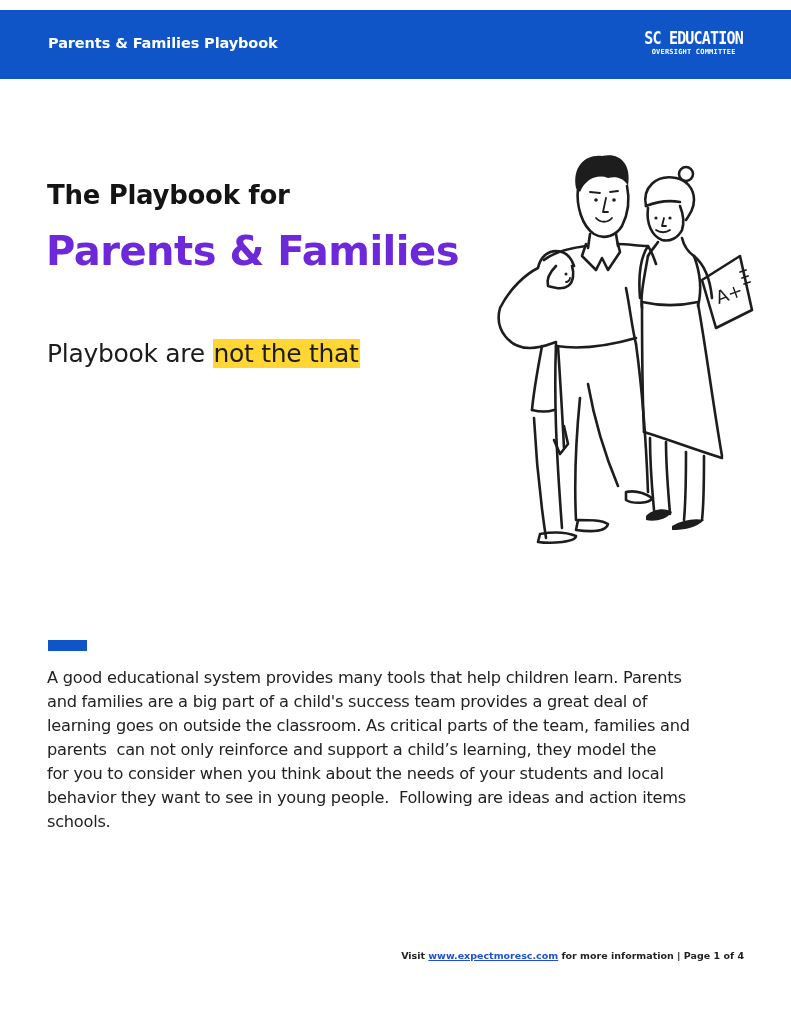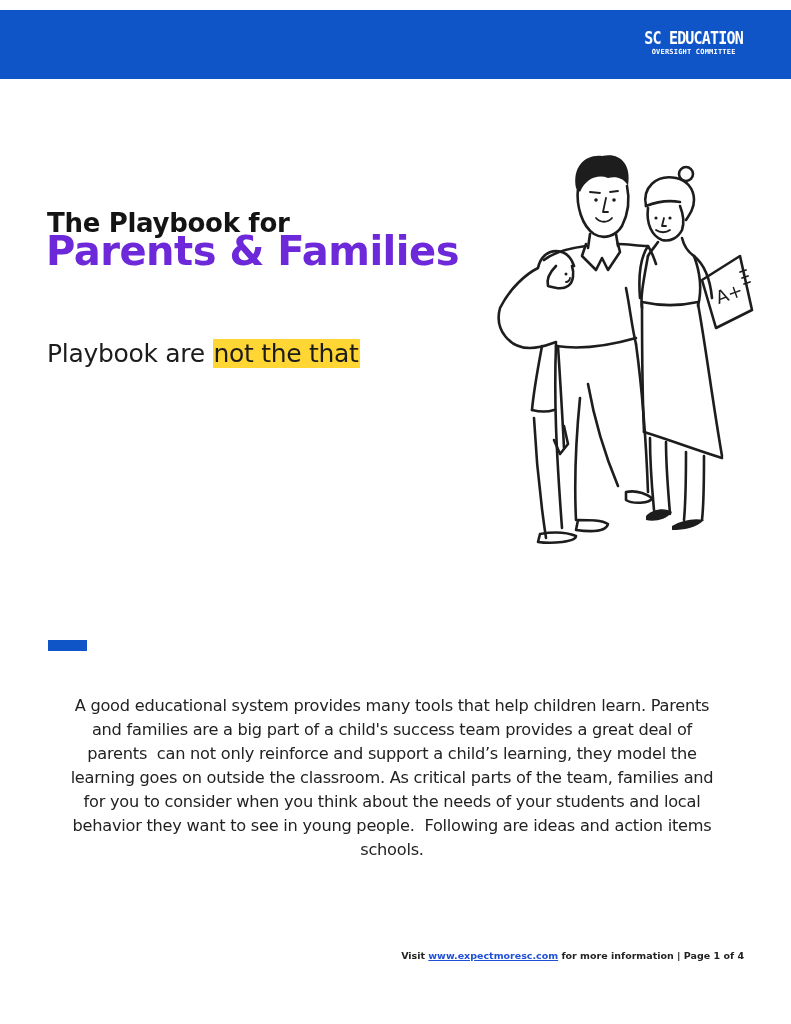--- a/index.html
+++ b/index.html
@@ -16,58 +16,59 @@
       font-family: "DejaVu Sans", sans-serif;
     }
     .logo {
       position: absolute; right: 48px; top: 21px; text-align: center; color: #ffffff;
       font-family: "DejaVu Sans Mono", monospace; line-height: 1;
     }
     .logo-main { font-size: 15px; font-weight: bold; letter-spacing: -0.8px; transform: scaleY(1.15); display: block; }
     .logo-sub { font-size: 7px; font-weight: bold; letter-spacing: 0.2px; display: block; margin-top: 3px; }
 
     .kicker {
-      position: absolute; left: 47px; top: 208px;
+      position: absolute; left: 47px; top: 180px;
       font-size: 26px; font-weight: bold; color: #141414; letter-spacing: -0.3px;
     }
     .title {
       position: absolute; left: 46px; top: 228px;
       font-size: 40px; font-weight: bold; color: #6d28d9; letter-spacing: -0.5px;
     }
     .tagline {
       position: absolute; left: 47px; top: 336px;
       font-size: 25px; line-height: 35px; color: #1c1c1c; letter-spacing: -0.3px;
     }
     .highlight { background: #FFD633; padding: 0 1px; }
 
     .accent-bar {
       position: absolute; left: 48px; top: 640px; width: 39px; height: 11px; background: #0F55C8;
     }
     .body-text {
-      position: absolute; left: 47px; top: 694px; width: 690px;
-      font-size: 16.2px; line-height: 24px; color: #222222; letter-spacing: -0.25px; text-align: center;
+      position: absolute; left: 47px; top: 666px; width: 690px;
+      font-size: 16.2px; line-height: 24px; color: #222222; letter-spacing: -0.25px;
     }
     .body-line { display: block; white-space: pre; }
 
     .footer {
       position: absolute; right: 47px; top: 950px;
       font-size: 9.5px; font-weight: bold; color: #222222;
     }
     .footer a { color: #1f4fd6; text-decoration: underline; }
 
     .illustration { position: absolute; left: 490px; top: 148px; width: 270px; height: 400px; }
     .illustration svg { width: 100%; height: 100%; }
     .ink { fill: none; stroke: #1d1d1d; stroke-width: 2.6; stroke-linecap: round; stroke-linejoin: round; }
     .ink-thin { fill: none; stroke: #1d1d1d; stroke-width: 1.8; stroke-linecap: round; stroke-linejoin: round; }
     .fill-ink { fill: #1d1d1d; stroke: none; }
   </style>
 </head>
 <body>
 
 <div class="header">
+  <div class="header-title">Parents &amp; Families Playbook</div>
   <div class="logo">
     <span class="logo-main">SC EDUCATION</span>
     <span class="logo-sub">OVERSIGHT COMMITTEE</span>
   </div>
 </div>
 
 <div class="kicker">The Playbook for</div>
 <div class="title">Parents &amp; Families</div>
 
 <div class="tagline">
@@ -159,22 +160,22 @@
 
     <path class="ink-thin" d="M250 124 L256 122 M252 130 L258 128 M254 136 L260 134"></path>
   </svg>
 </div>
 
 <div class="accent-bar"></div>
 
 <div class="body-text">
   <span class="body-line">A good educational system provides many tools that help children learn. Parents</span>
   <span class="body-line">and families are a big part of a child's success team provides a great deal of</span>
+  <span class="body-line">learning goes on outside the classroom. As critical parts of the team, families and</span>
   <span class="body-line">parents  can not only reinforce and support a child’s learning, they model the</span>
-  <span class="body-line">learning goes on outside the classroom. As critical parts of the team, families and</span>
   <span class="body-line">for you to consider when you think about the needs of your students and local</span>
   <span class="body-line">behavior they want to see in young people.  Following are ideas and action items</span>
   <span class="body-line">schools.</span>
 </div>
 
 <div class="footer">
   <span>Visit </span><a>www.expectmoresc.com</a><span> for more information | Page 1 of 4</span>
 </div>
 
 </body></html>

